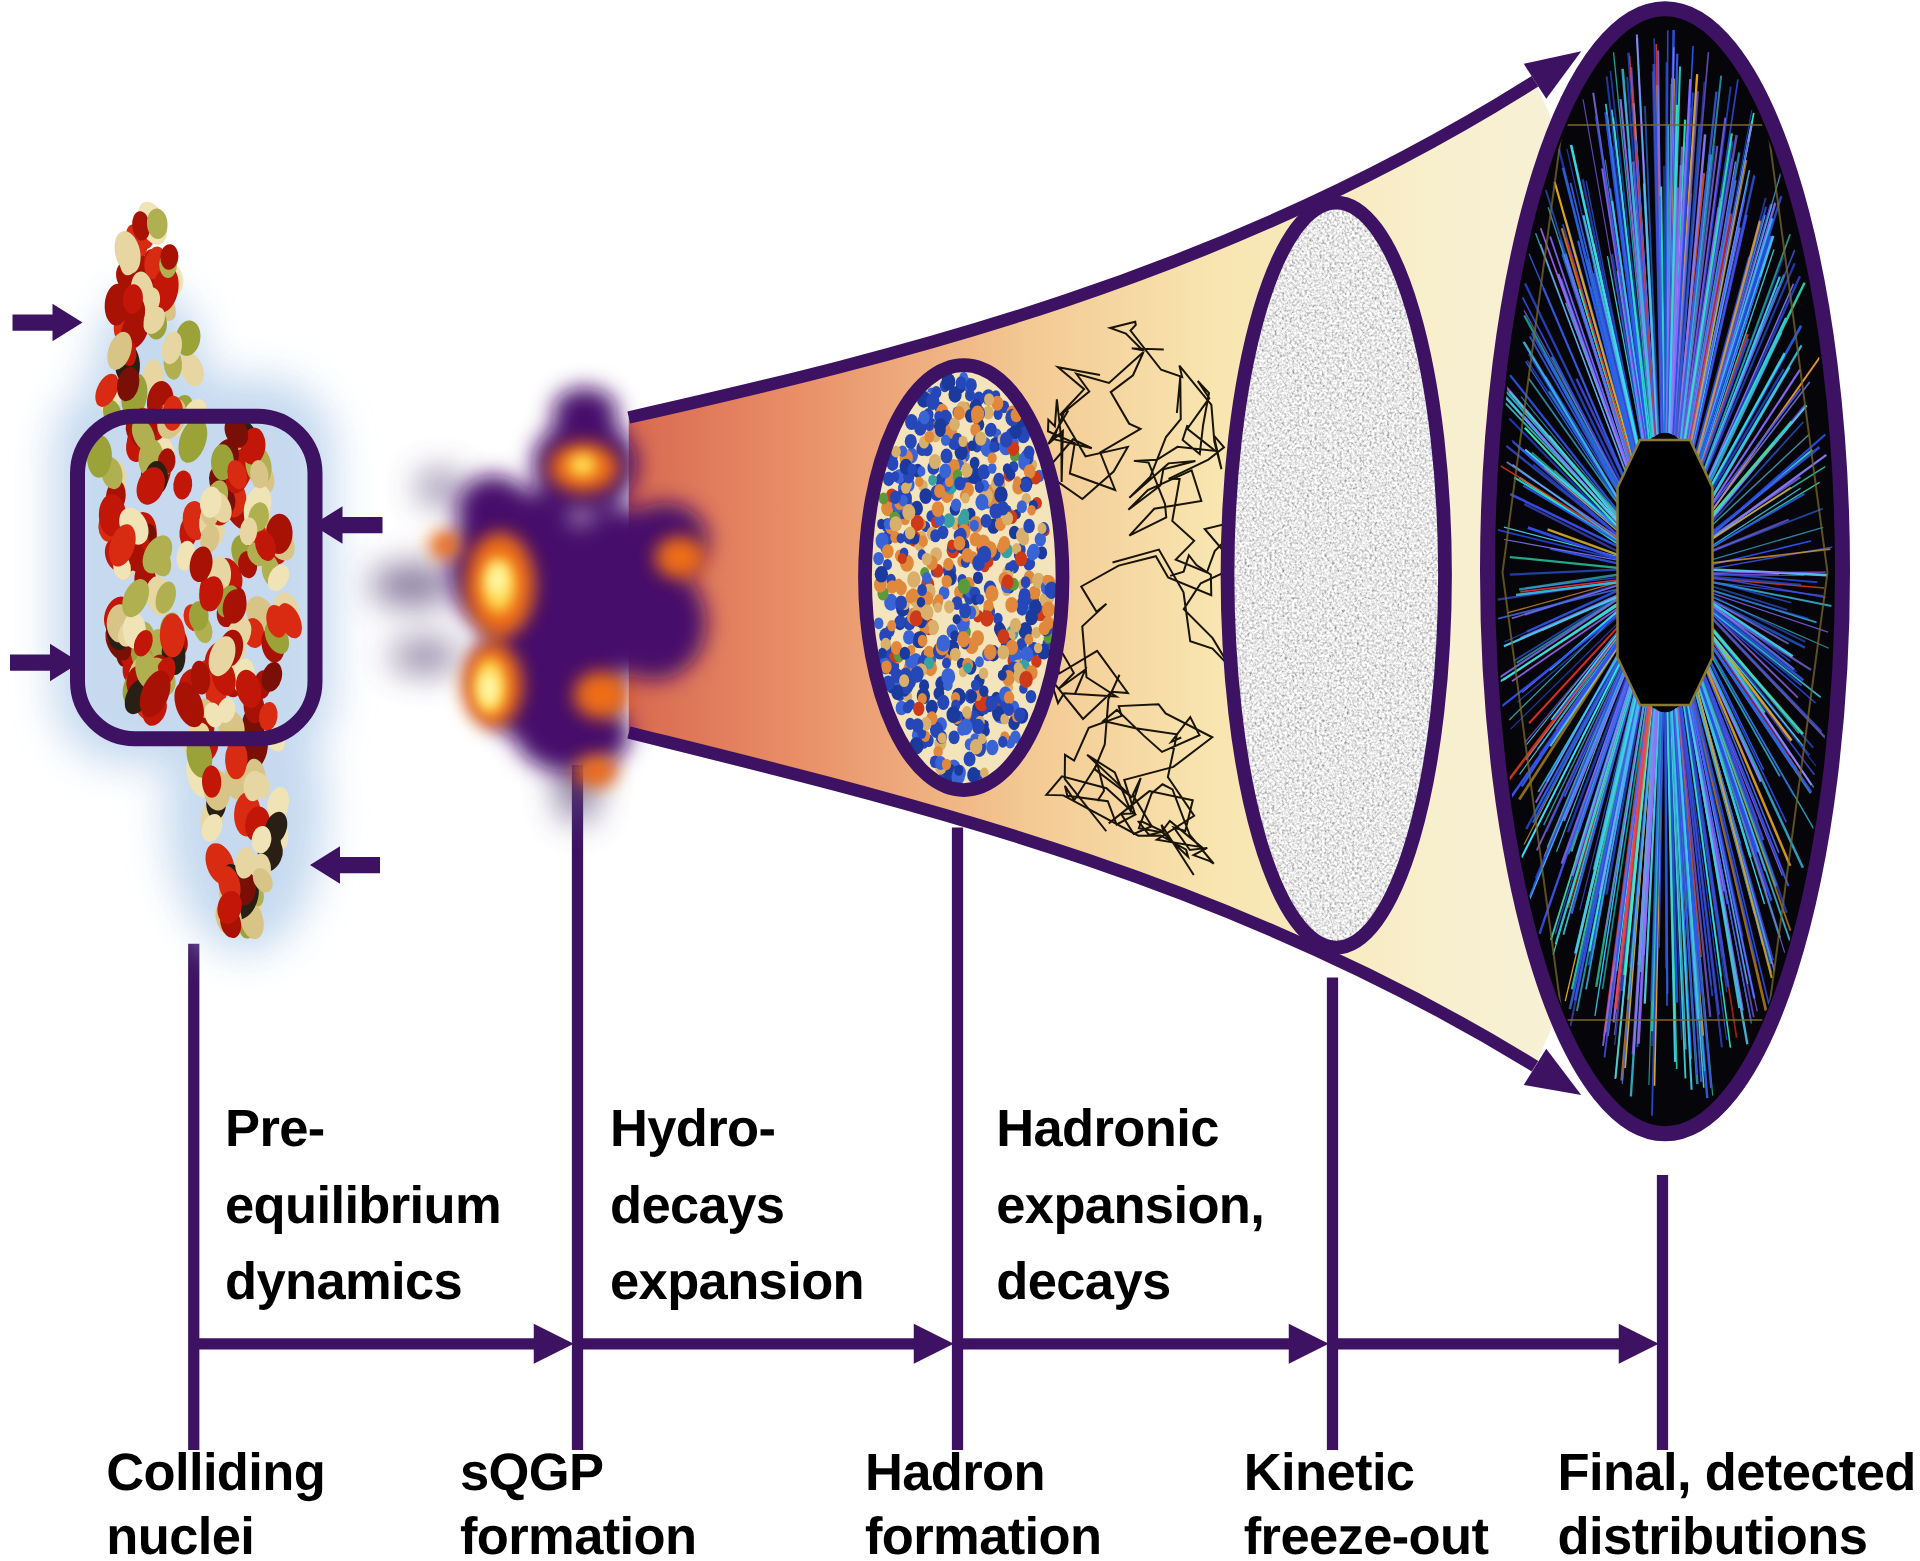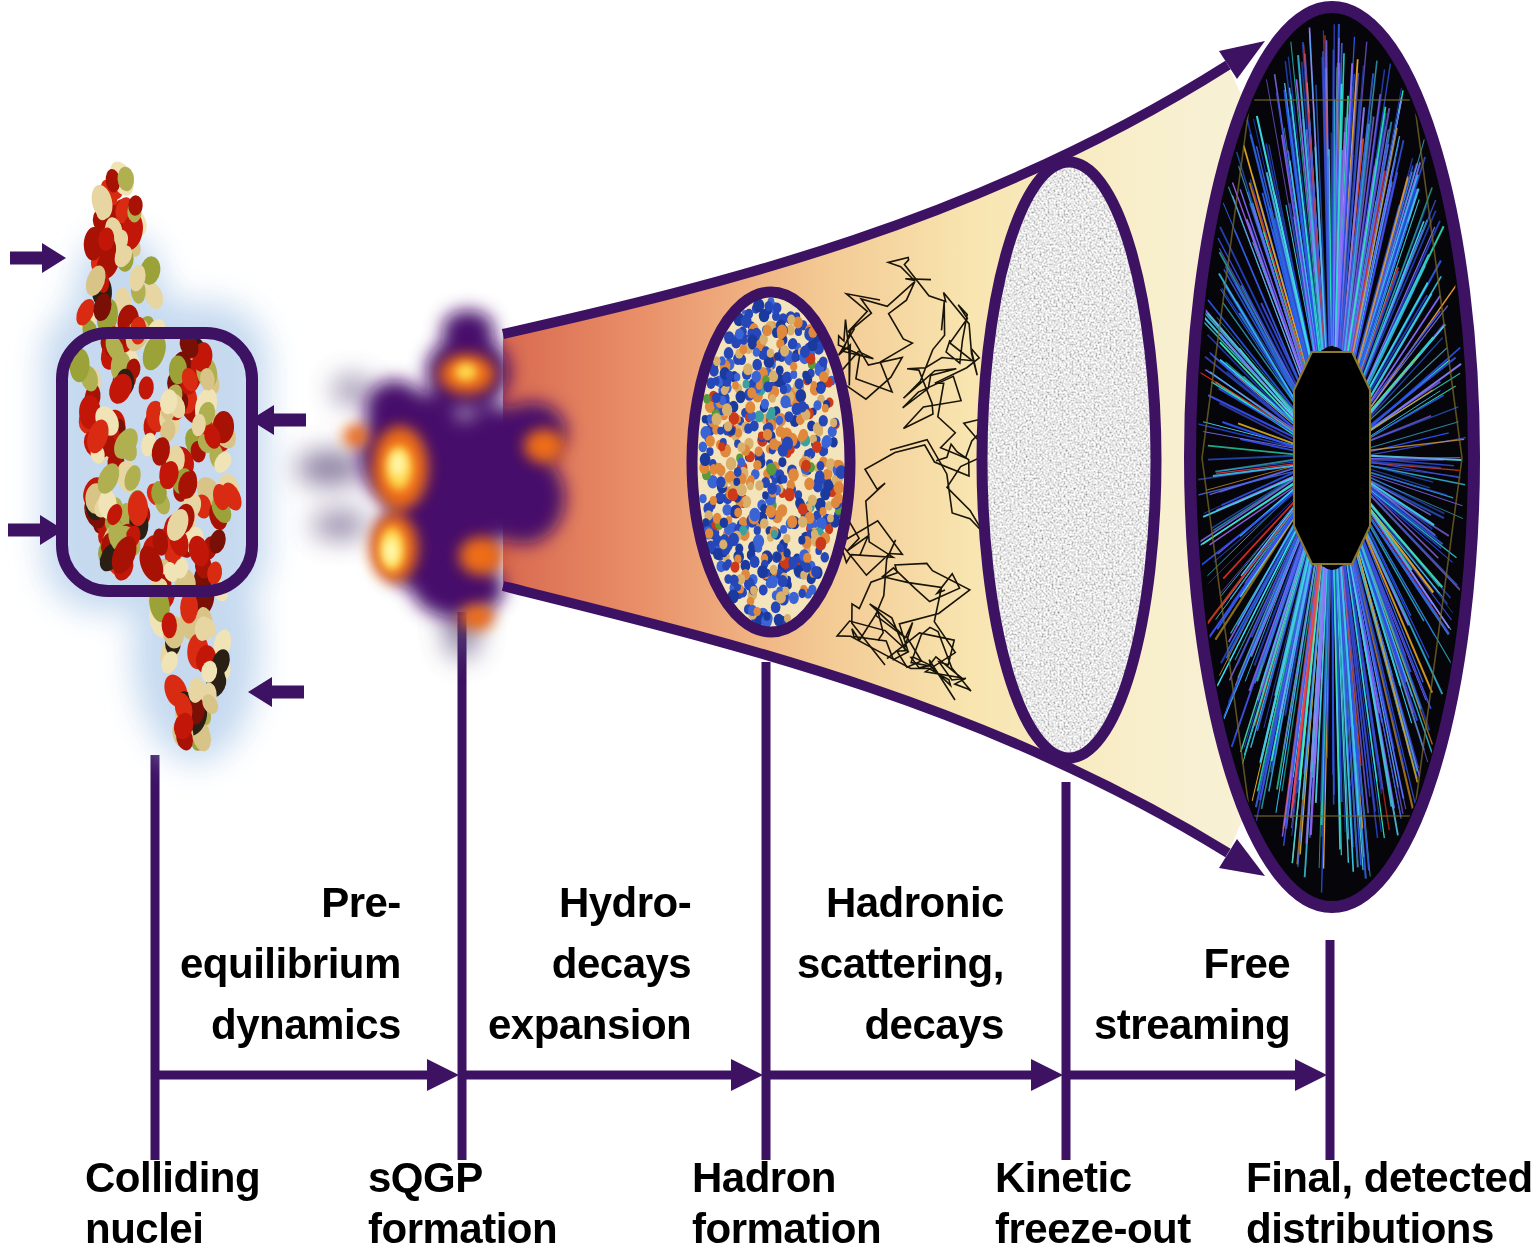--- a/index.html
+++ b/index.html
@@ -5,21 +5,21 @@
   html,body{margin:0;padding:0;background:#ffffff;}
   .canvas{
     position:relative;width:1536px;height:1249px;background:#fff;
     overflow:hidden;font-family:"Liberation Sans", sans-serif;
   }
   .canvas svg{position:absolute;left:0;top:0;}
   .label{
     position:absolute;font-weight:bold;color:#000;
     white-space:pre-line;letter-spacing:-0.5px;
   }
-  .phase{font-size:42px;line-height:61px;text-align:right;}
+  .phase{font-size:42px;line-height:61px;}
   .stage{font-size:42px;line-height:51px;}
   .stroke-purple{stroke:var(--purple);fill:none;}
   .fill-purple{fill:var(--purple);}
   .vline{stroke:var(--purple);stroke-width:9;fill:none;}
   .vline-glow{stroke:var(--glow);stroke-width:30;opacity:.72;fill:none;}
 </style>
 </head>
 <body>
 
 <div class="canvas">
@@ -1647,24 +1647,22 @@
       </g>
 </svg>
 
 <div class="label phase" style="left:180px;top:872px;">Pre-
 equilibrium
 dynamics</div>
 <div class="label phase" style="left:488px;top:872px;">Hydro-
 decays
 expansion</div>
 <div class="label phase" style="left:797px;top:872px;">Hadronic
-scattering,
+expansion,
 decays</div>
-<div class="label phase" style="left:1094px;top:933px;">Free
-streaming</div>
 
 <div class="label stage" style="left:85px;top:1152px;">Colliding
 nuclei</div>
 <div class="label stage" style="left:368px;top:1152px;">sQGP
 formation</div>
 <div class="label stage" style="left:692px;top:1152px;">Hadron
 formation</div>
 <div class="label stage" style="left:995px;top:1152px;">Kinetic
 freeze-out</div>
 <div class="label stage" style="left:1246px;top:1152px;">Final, detected

